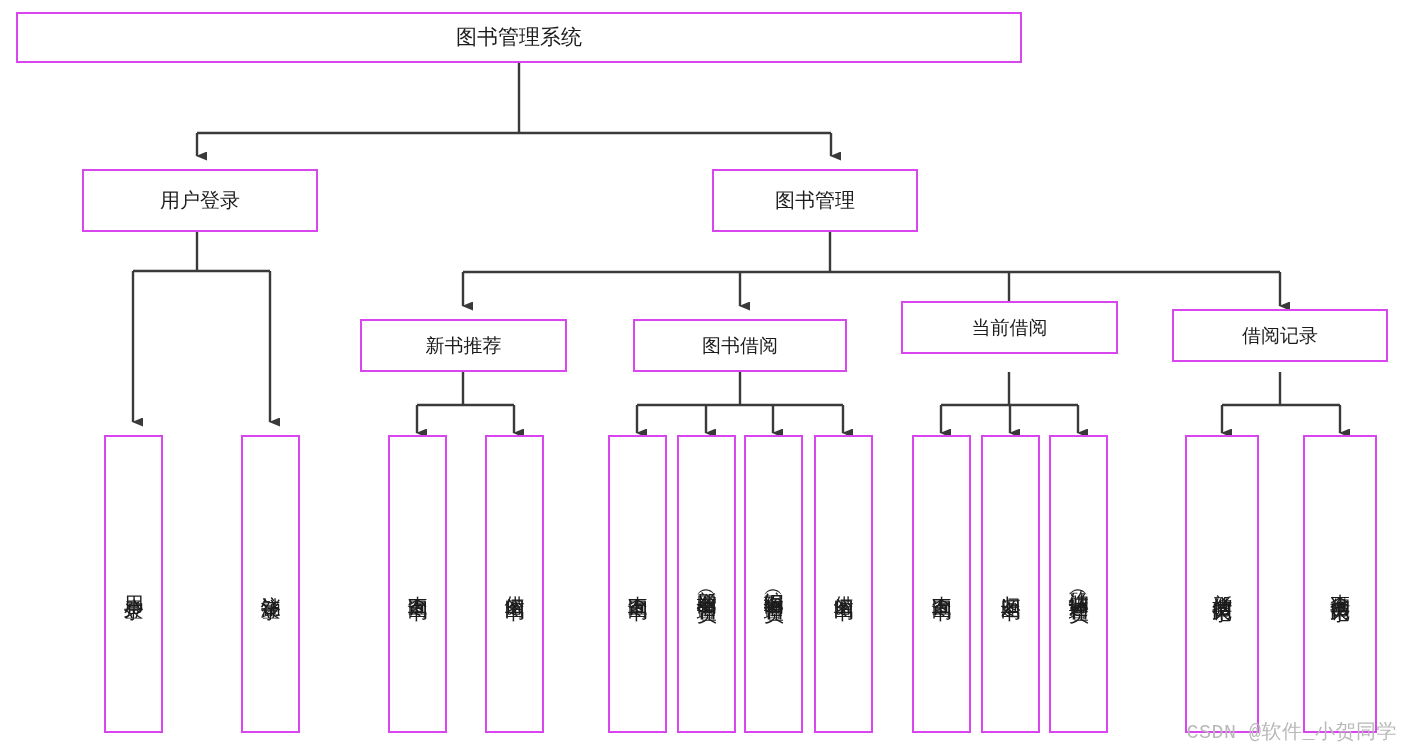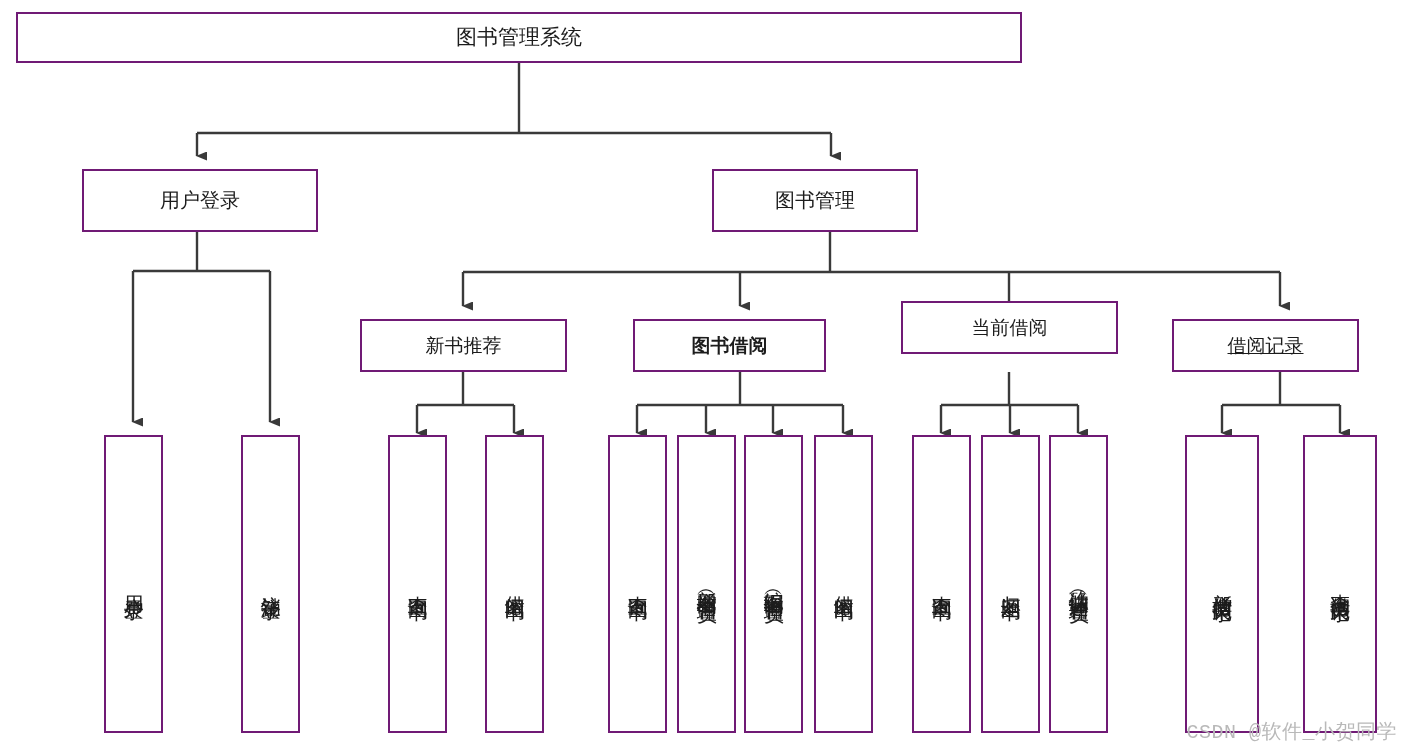--- a/index.html
+++ b/index.html
@@ -14,21 +14,21 @@
     position:absolute;left:0;top:0;width:1405px;height:747px;
   }
   svg.edges{
     position:absolute;left:0;top:0;width:1405px;height:747px;
     pointer-events:none;
   }
   .node{
     position:absolute;
     box-sizing:border-box;
     background:#ffffff;
-    border:2px solid #701a75;
+    border:2px solid #d946ef;
     display:flex;
     align-items:center;
     justify-content:center;
     color:#1c1c1c;
     line-height:1.18;
   }
   .node.root{
     font-size:21px;
   }
   .node.lvl1{
@@ -126,27 +126,27 @@
   <div class="node lvl1" style="left:82px;top:169px;width:236px;height:63px;">
     <span>用户登录</span>
   </div>
   <div class="node lvl1" style="left:712px;top:169px;width:206px;height:63px;">
     <span>图书管理</span>
   </div>
 
   <div class="node lvl2" style="left:360px;top:319px;width:207px;height:53px;">
     <span>新书推荐</span>
   </div>
-  <div class="node lvl2" style="left:633px;top:319px;width:193px;height:53px;font-weight:bold;">
+  <div class="node lvl2" style="left:633px;top:319px;width:214px;height:53px;">
     <span>图书借阅</span>
   </div>
   <div class="node lvl2" style="left:901px;top:301px;width:217px;height:53px;">
     <span>当前借阅</span>
   </div>
-  <div class="node lvl2" style="left:1172px;top:319px;width:187px;height:53px;text-decoration:underline;">
+  <div class="node lvl2" style="left:1172px;top:309px;width:216px;height:53px;">
     <span>借阅记录</span>
   </div>
 
   <div class="node leaf" style="left:104px;top:435px;width:59px;height:298px;">
     <span class="leaf-label">用户登录</span>
   </div>
   <div class="node leaf" style="left:241px;top:435px;width:59px;height:298px;">
     <span class="leaf-label">注销登录</span>
   </div>
 

